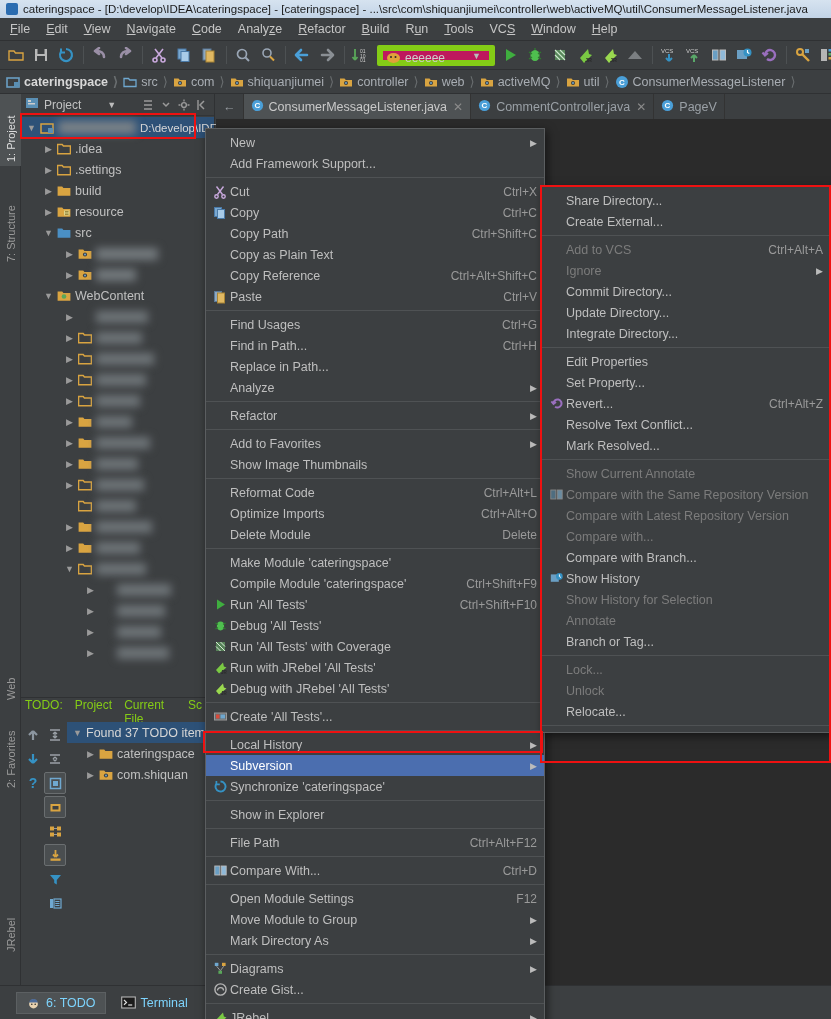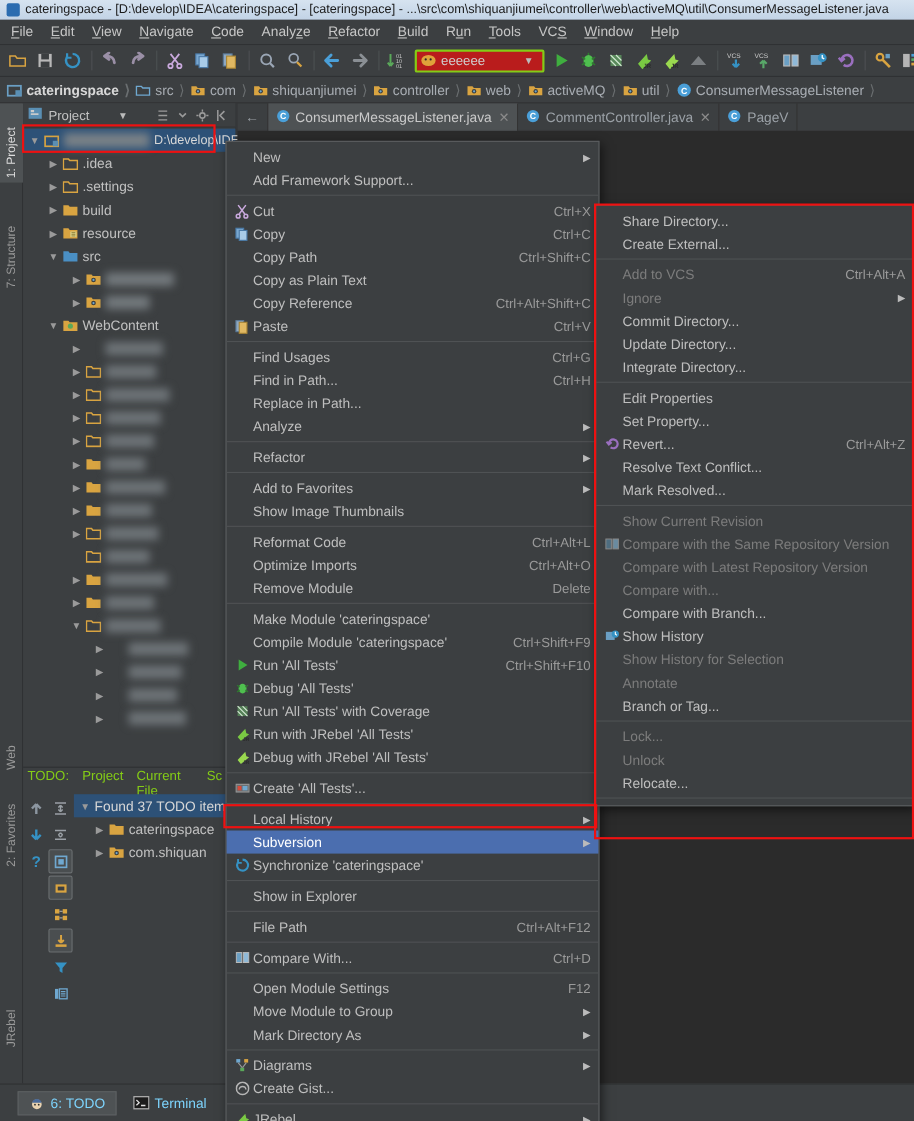--- a/index.html
+++ b/index.html
@@ -44,22 +44,22 @@
     position: absolute; left: 0; top: 41px; width: 831px; height: 29px;
     background: #3c3f41; display: flex; align-items: center;
     padding-left: 4px; border-bottom: 1px solid #2f3133;
   }
   .tbtn {
     width: 24px; height: 24px; display: flex; align-items: center;
     justify-content: center; margin-right: 1px; flex: 0 0 auto;
   }
   .tsep { width: 1px; height: 18px; background: #4d5153; margin: 0 4px; flex:0 0 auto; }
   .runcfg {
-    display: flex; align-items: center; height: 21px; min-width: 118px;
-    border: 2px solid #84cc16; background: #b91c1c; border-radius: 2px;
+    display: flex; height: 21px; min-width: 118px;
+    border: 6px solid #84cc16; background: #be185d; border-radius: 2px;
     padding: 0 2px 0 3px; margin: 0 3px; flex: 0 0 auto;
   }
   .runcfg .label { font-size: 12px; color: #cfcfcf; margin-left: 4px; }
   .runcfg .caret { margin-left: auto; margin-right: 6px; font-size: 9px; color: #bbb; }
 
   
   .crumbs {
     position: absolute; left: 0; top: 70px; width: 831px; height: 24px;
     background: #3c3f41; display: flex; align-items: center;
     padding-left: 6px; border-bottom: 1px solid #2f3133; overflow: hidden;
@@ -1015,21 +1015,21 @@
       <span class="lb">Reformat Code</span>
       <span class="sc">Ctrl+Alt+L</span>
     </div>
     <div class="cmi">
       <span class="ic"></span>
       <span class="lb">Optimize Imports</span>
       <span class="sc">Ctrl+Alt+O</span>
     </div>
     <div class="cmi">
       <span class="ic"></span>
-      <span class="lb">Remove Module</span>
+      <span class="lb">Delete Module</span>
       <span class="sc">Delete</span>
     </div>
     <div class="cmsep"></div>
 
     <div class="cmi">
       <span class="ic"></span>
       <span class="lb">Make Module 'cateringspace'</span>
     </div>
     <div class="cmi">
       <span class="ic"></span>
@@ -1252,21 +1252,21 @@
         <span class="lb">Resolve Text Conflict...</span>
     </div>
     <div class="cmi">
       <span class="ic"></span>
         <span class="lb">Mark Resolved...</span>
     </div>
     <div class="cmsep"></div>
 
     <div class="cmi dis">
       <span class="ic"></span>
-        <span class="lb">Show Current Revision</span>
+        <span class="lb">Show Current Annotate</span>
     </div>
     <div class="cmi dis">
       <span class="ic">
           <svg width="13" height="13" viewBox="0 0 13 13">
             <rect x="0.8" y="2" width="5" height="9" fill="#4e6d80" stroke="#888" stroke-width="0.9"></rect>
             <rect x="7.2" y="2" width="5" height="9" fill="#6a8ba0" stroke="#888" stroke-width="0.9"></rect>
           </svg>
         </span>
       <span class="lb">Compare with the Same Repository Version</span>
     </div>

